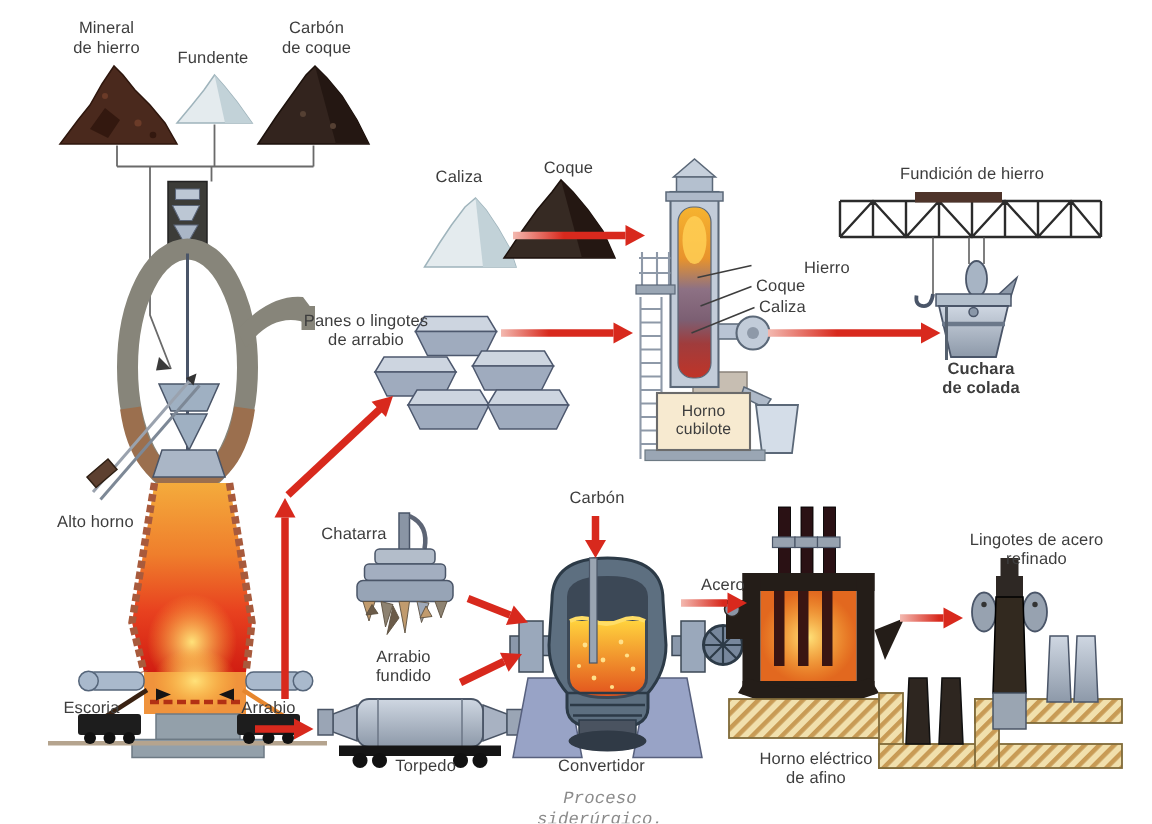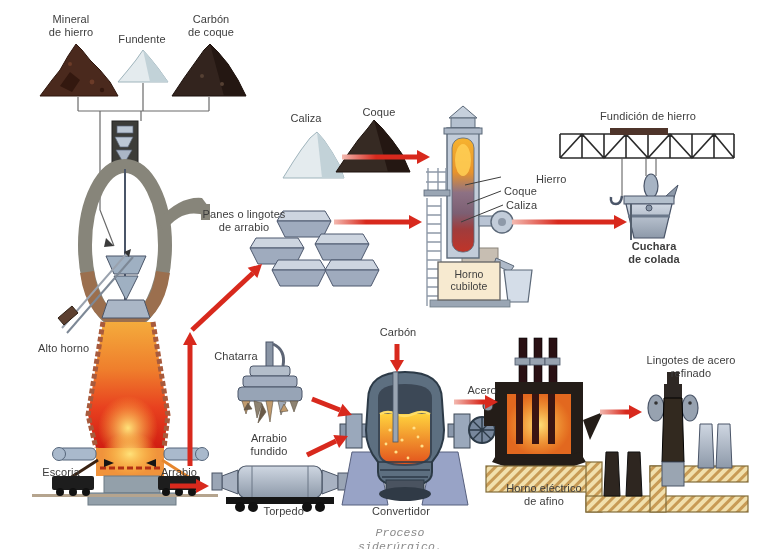--- a/index.html
+++ b/index.html
@@ -426,20 +426,20 @@
 <div class="lbl" style="left:368px;top:326px;width:60px;">Carbón</div>
 <div class="lbl" style="left:238px;top:432px;width:62px;">Arrabio
 fundido</div>
 <div class="lbl" style="left:242px;top:505px;width:62px;text-align:right;">Torpedo</div>
 <div class="lbl" style="left:360px;top:505px;width:82px;">Convertidor</div>
 <div class="lbl" style="left:456px;top:384px;width:52px;">Acero</div>
 
 <div class="lbl" style="left:33px;top:466px;width:56px;">Escoria</div>
 <div class="lbl" style="left:152px;top:466px;width:54px;">Arrabio</div>
 
-<div class="lbl" style="left:488px;top:482px;width:112px;">Horno eléctrico
+<div class="lbl" style="left:488px;top:500px;width:112px;">Horno eléctrico
 de afino</div>
 <div class="lbl" style="left:636px;top:354px;width:110px;">Lingotes de acero
 refinado</div>
 
 <div class="lbl caption" style="left:330px;top:526px;width:140px;">Proceso siderúrgico.</div>
 
 </div>
 
 </body></html>

